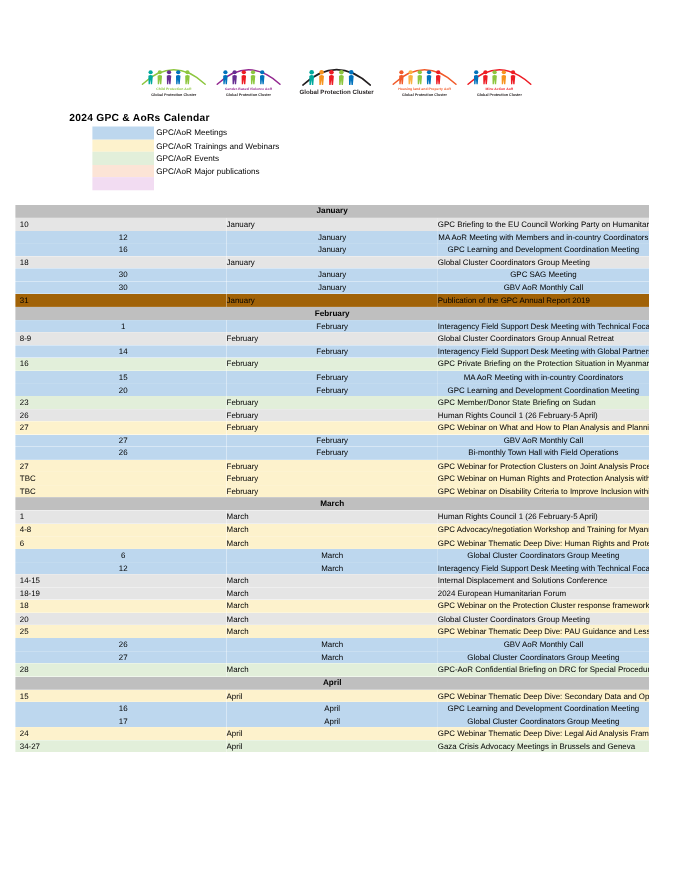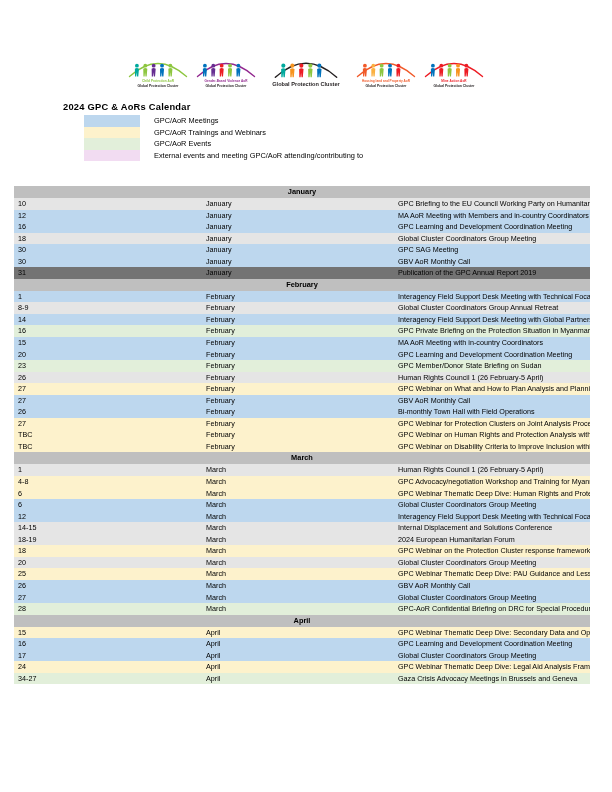--- a/index.html
+++ b/index.html
@@ -82,21 +82,21 @@
     display: flex;
     align-items: stretch;
     height: 11.6px;
   }
   .legend-swatch {
     width: 56px;
     flex: 0 0 56px;
   }
   .legend-label {
     flex: 1;
-    padding-left: 14px;
+    padding-left: 2px;
     font-size: 7.4px;
     line-height: 11.6px;
     white-space: nowrap;
   }
 
   
   .cal {
     position: absolute;
     left: 14px;
     top: 186px;
@@ -121,24 +121,24 @@
   tr.month-head td {
     background: #bfbfbf;
     text-align: center;
     font-weight: bold;
     font-size: 7.4px;
     height: 12px;
     line-height: 12px;
   }
 
   
-  .c-meeting     { background: #bdd7ee; }
+  .c-meeting     { background: #bdd7ee; text-align: center; }
   .c-training    { background: #fdf2cc; }
   .c-event       { background: #e2efda; }
-  .c-publication { background: #737373; }
+  .c-publication { background: #a16207; }
   .c-external    { background: #e5e5e5; }
 </style>
 </head>
 <body>
 
 <div class="logo-band" id="logo-band">
     <div class="logo">
       <div class="logo-mark">
         <svg viewBox="0 0 100 42" preserveAspectRatio="xMidYMid meet">
           <path d="M4 38 Q50 -4 96 38" fill="none" stroke="#8dc63f" stroke-width="2.1" stroke-linecap="round"></path>
@@ -243,22 +243,25 @@
     </div>
     <div class="legend-row">
       <div class="legend-swatch" style="background: rgb(253, 242, 204);"></div>
       <div class="legend-label">GPC/AoR Trainings and Webinars</div>
     </div>
     <div class="legend-row">
       <div class="legend-swatch" style="background: rgb(226, 239, 218);"></div>
       <div class="legend-label">GPC/AoR Events</div>
     </div>
     <div class="legend-row">
+      <div class="legend-swatch" style="background: rgb(252, 228, 214);"></div>
+      <div class="legend-label">GPC/AoR Major publications</div>
+    </div>
+    <div class="legend-row">
       <div class="legend-swatch" style="background: rgb(242, 220, 242);"></div>
-      <div class="legend-label">External events and meeting GPC/AoR attending/contributing to</div>
     </div>
   </div>
 
 <table class="cal">
   <tbody id="cal-body">
       <tr class="month-head">
         <td colspan="3">January</td>
       </tr>
       <tr>
         <td class="col-day c-external">10</td>

